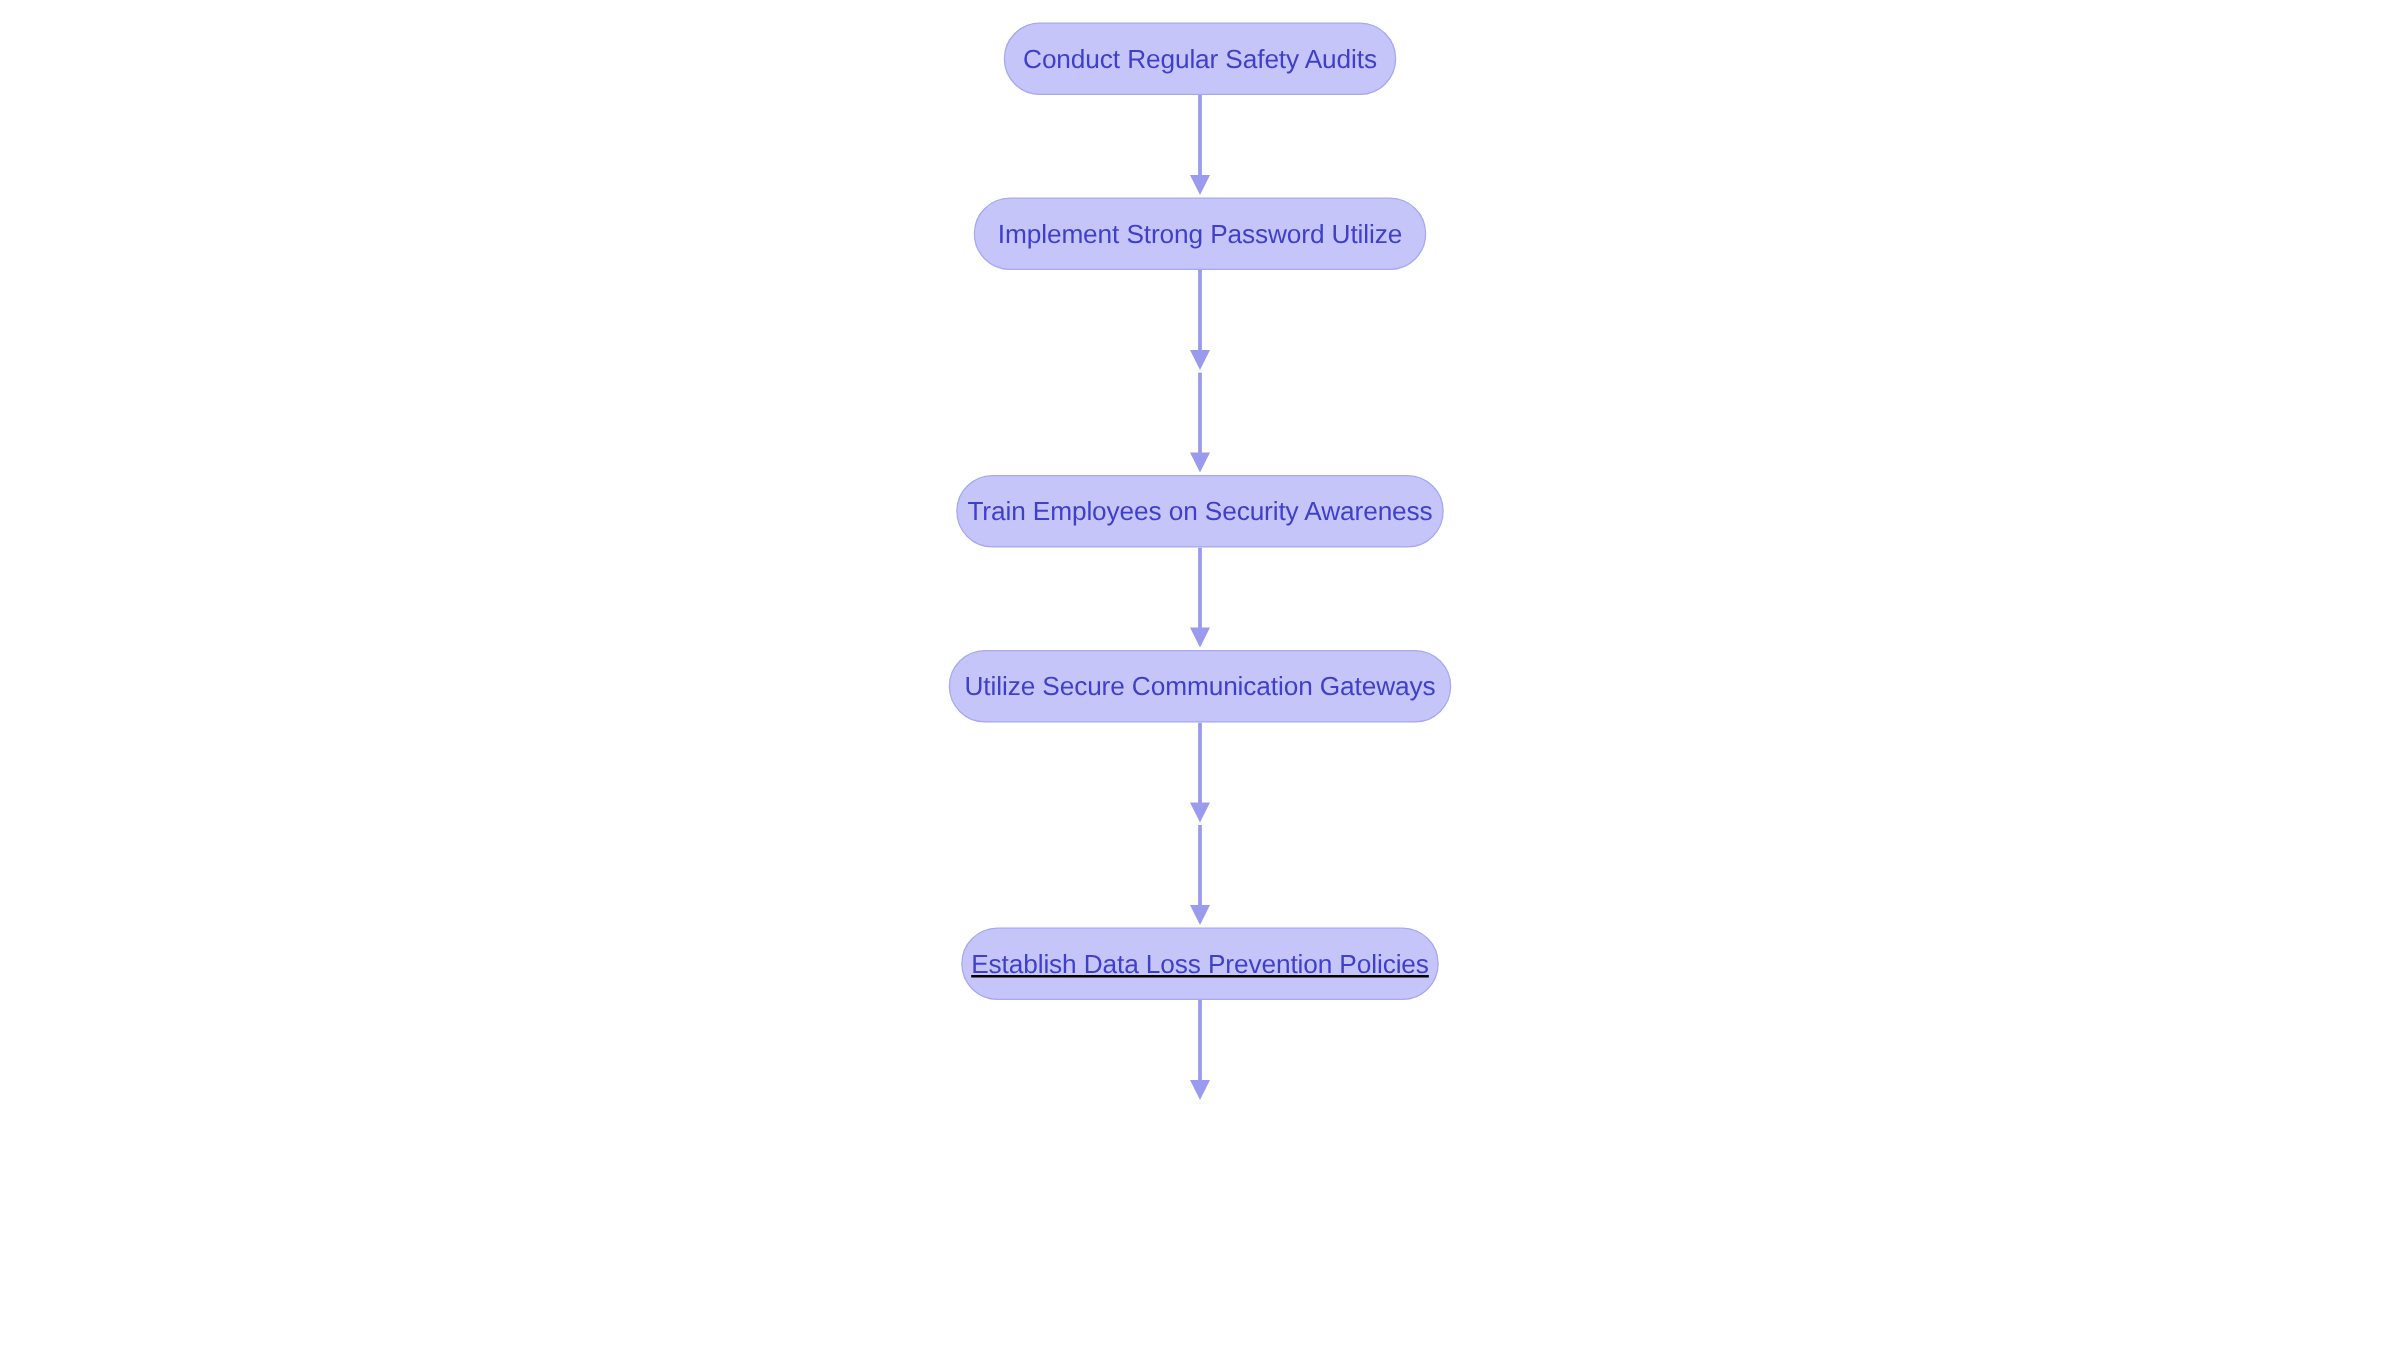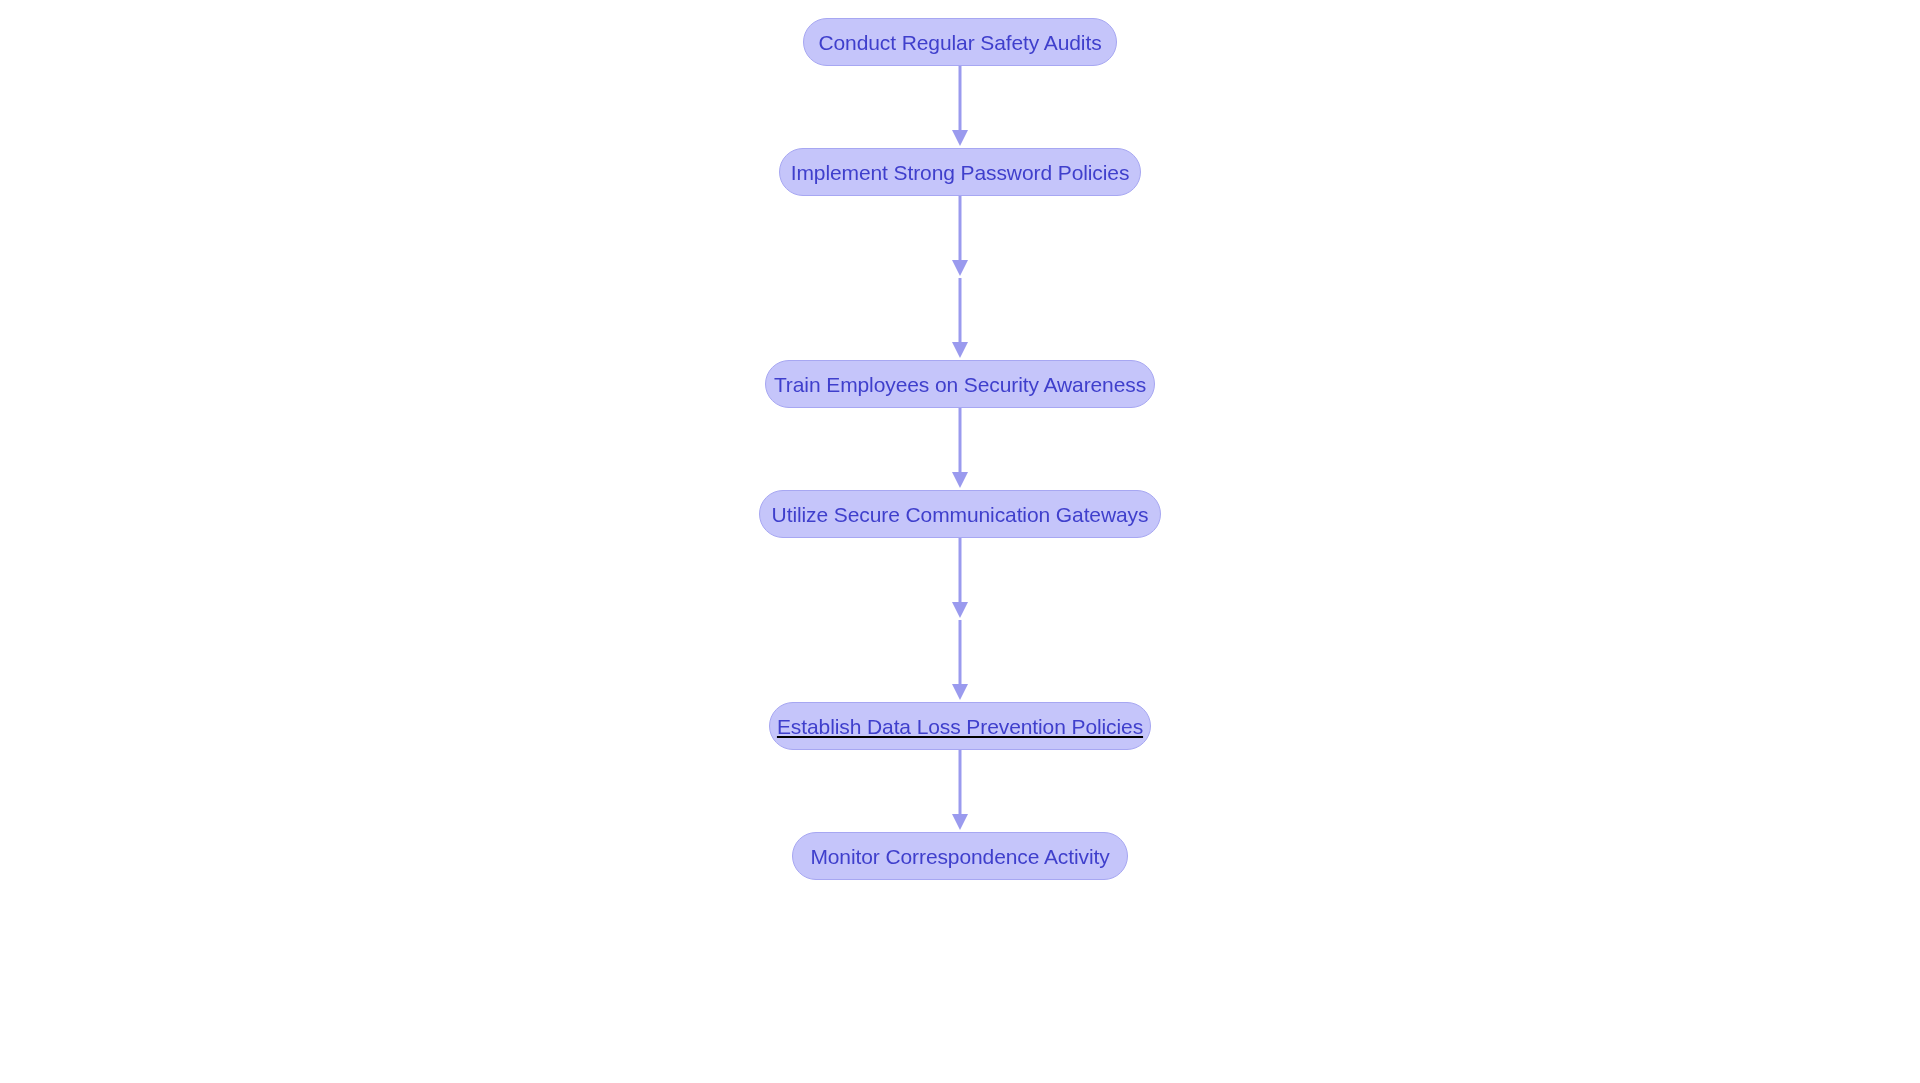--- a/index.html
+++ b/index.html
@@ -27,21 +27,21 @@
     top: 0;
     width: 1920px;
     height: 1083px;
     display: flex;
     flex-direction: column;
     align-items: center;
   }
 
   .node {
     box-sizing: border-box;
-    height: 48px;
+    height: 58px;
     background: #c5c5fa;
     border: 1px solid #a7a7f2;
     border-radius: 29px;
     display: flex;
     align-items: center;
     justify-content: center;
     padding: 0 30px;
     flex: 0 0 auto;
   }
 
@@ -93,21 +93,21 @@
     <div class="node w1">
       <span class="node-label">Conduct Regular Safety Audits</span>
     </div>
 
     <svg class="connector" viewBox="0 0 24 82">
       <line class="edge-line" x1="12" y1="0" x2="12" y2="66"></line>
       <polygon class="edge-head" points="4,64 20,64 12,80"></polygon>
     </svg>
 
     <div class="node w2">
-      <span class="node-label">Implement Strong Password Policies</span>
+      <span class="node-label">Implement Strong Password Utilize</span>
     </div>
 
     <svg class="connector" viewBox="0 0 24 82">
       <line class="edge-line" x1="12" y1="0" x2="12" y2="66"></line>
       <polygon class="edge-head" points="4,64 20,64 12,80"></polygon>
     </svg>
 
 
     <svg class="connector" viewBox="0 0 24 82">
       <line class="edge-line" x1="12" y1="0" x2="12" y2="66"></line>
@@ -140,18 +140,15 @@
 
     <div class="node w7">
       <span class="node-label">Establish Data Loss Prevention Policies</span>
     </div>
 
     <svg class="connector" viewBox="0 0 24 82">
       <line class="edge-line" x1="12" y1="0" x2="12" y2="66"></line>
       <polygon class="edge-head" points="4,64 20,64 12,80"></polygon>
     </svg>
 
-    <div class="node w8">
-      <span class="node-label">Monitor Correspondence Activity</span>
-    </div>
 
   </div>
 </div>
 
 </body></html>

